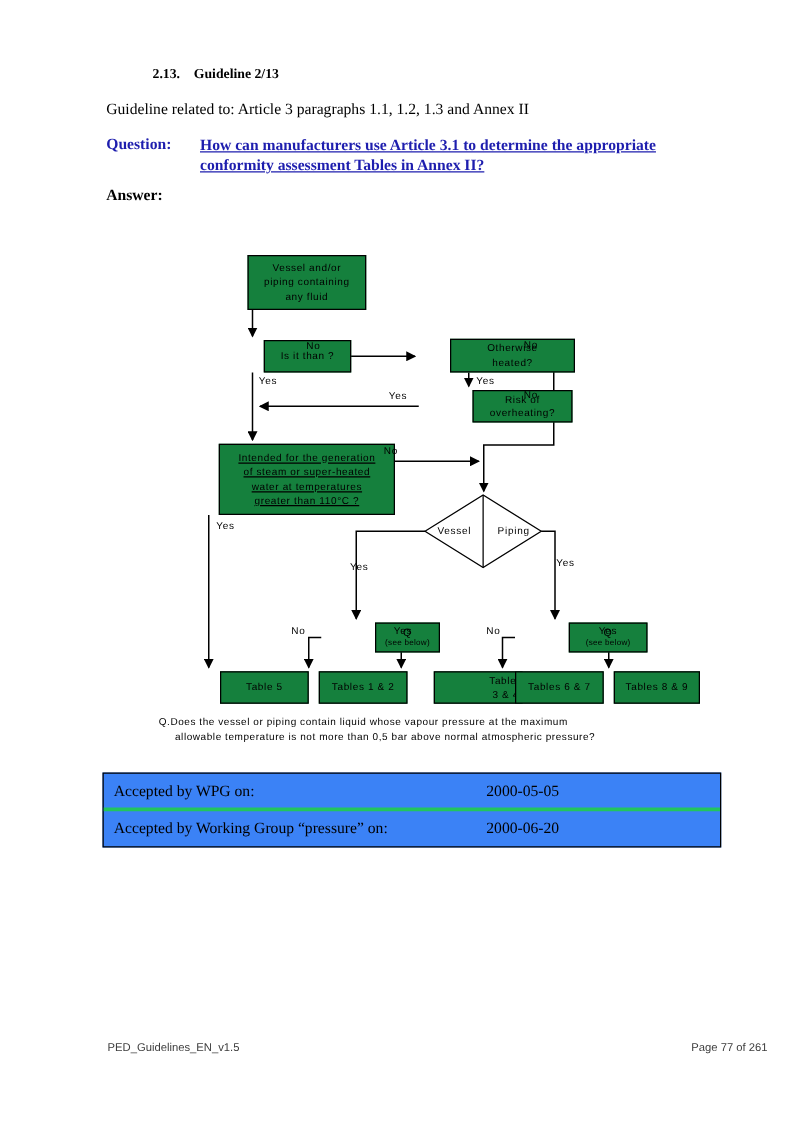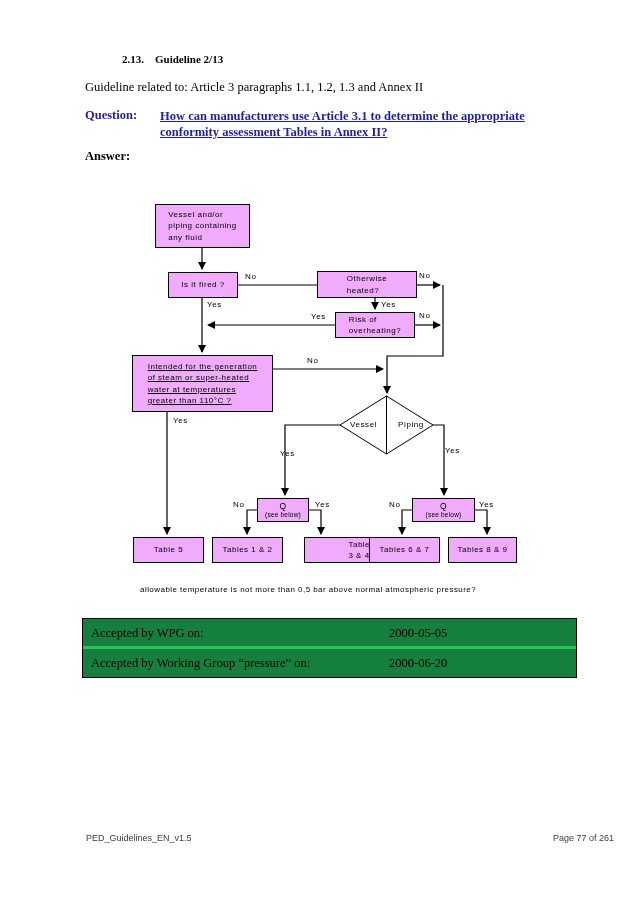--- a/index.html
+++ b/index.html
@@ -8,43 +8,43 @@
     font-family:"Liberation Serif","DejaVu Serif",serif;color:#000;overflow:hidden;
   }
   .abs{position:absolute;}
   .h-num,.h-title{font-weight:bold;font-size:11px;}
   .body-text{font-size:12.5px;}
   .q-label,.q-text,.a-label{font-weight:bold;font-size:12.5px;}
   .blue{color:#1e1eae;}
   .q-text{width:398px;line-height:16px;white-space:pre-line;text-decoration:underline;}
   
   .fc-box{
-    position:absolute;border:1px solid #000;background:#f0abfc;
+    position:absolute;border:1px solid #000;background:#15803d;
     display:flex;flex-direction:column;align-items:center;justify-content:center;
-    font:8px/11.5px "Liberation Sans","DejaVu Sans",sans-serif;
-    letter-spacing:0.5px;white-space:pre-line;color:#000;box-sizing:border-box;
+    text-align:center;font:8px/11.5px "Liberation Sans","DejaVu Sans",sans-serif;
+    letter-spacing:0.5px;white-space:pre-line;color:#000;box-sizing:border-box;margin-left:43px;
   }
   .fc-lbl{
     position:absolute;font:8px/9px "Liberation Sans","DejaVu Sans",sans-serif;
     letter-spacing:0.6px;color:#000;white-space:nowrap;
   }
   .fc-diamond-lbl{
     position:absolute;font:8px/9px "Liberation Sans","DejaVu Sans",sans-serif;
     letter-spacing:0.6px;text-align:center;color:#000;
   }
   .q-big{font-size:8.5px;line-height:9px;letter-spacing:0.6px;}
   .q-sub{font-size:6.5px;line-height:8px;letter-spacing:0.2px;}
   .footnote{
     position:absolute;font:8px/12px "Liberation Sans","DejaVu Sans",sans-serif;
     letter-spacing:0.45px;color:#000;white-space:nowrap;
   }
   
   .acc-table{
     position:absolute;left:82px;top:618px;width:493px;border:1px solid #000;
-    background:#15803d;font-size:12.5px;
+    background:#3b82f6;font-size:12.5px;
   }
   .acc-row{position:relative;height:27px;}
   .acc-row + .acc-row{border-top:3px solid #22c55e;height:28px;}
   .acc-label{position:absolute;left:8px;top:50%;transform:translateY(-50%);}
   .acc-date{position:absolute;left:306px;top:50%;transform:translateY(-50%);}
   
   .footer-txt{
     position:absolute;font:9px "Liberation Sans","DejaVu Sans",sans-serif;color:#3d3d3d;text-align:center;
   }
 </style>
@@ -91,21 +91,21 @@
     <g>
       <polygon points="340,425 386.5,396 433,425 386.5,454" fill="#fff" stroke="#000" stroke-width="1"></polygon>
       <line x1="386.5" y1="396" x2="386.5" y2="454" stroke="#000" stroke-width="1"></line>
     </g>
   </svg>
 
   <div class="fc-box" style="left:155px;top:204px;width:95px;height:44px;">Vessel and/or
 piping containing
 any fluid</div>
 
-  <div class="fc-box" style="left:168px;top:272px;width:70px;height:26px;">Is it fired ?</div>
+  <div class="fc-box" style="left:168px;top:272px;width:70px;height:26px;">Is it than ?</div>
 
   <div class="fc-box" style="left:317px;top:271px;width:100px;height:27px;">Otherwise
 heated?</div>
 
   <div class="fc-box" style="left:335px;top:312px;width:80px;height:26px;">Risk of
 overheating?</div>
 
   <div class="fc-box" style="left:132px;top:355px;width:141px;height:57px;text-decoration:underline;">Intended for the generation
 of steam or super-heated
 water at temperatures
@@ -137,20 +137,21 @@
   <span class="fc-lbl" style="left:419px;top:311px;">No</span>
   <span class="fc-lbl" style="left:307px;top:356px;">No</span>
   <span class="fc-lbl" style="left:173px;top:416px;">Yes</span>
   <span class="fc-lbl" style="left:280px;top:449px;">Yes</span>
   <span class="fc-lbl" style="left:445px;top:446px;">Yes</span>
   <span class="fc-lbl" style="left:233px;top:500px;">No</span>
   <span class="fc-lbl" style="left:315px;top:500px;">Yes</span>
   <span class="fc-lbl" style="left:389px;top:500px;">No</span>
   <span class="fc-lbl" style="left:479px;top:500px;">Yes</span>
 
+  <span class="footnote" style="left:127px;top:572px;">Q.Does the vessel or piping contain liquid whose vapour pressure at the maximum</span>
   <span class="footnote" style="left:140px;top:584px;">allowable temperature is not more than 0,5 bar above normal atmospheric pressure?</span>
 
   <div class="acc-table">
     <div class="acc-row">
       <span class="acc-label">Accepted by WPG on:</span>
       <span class="acc-date">2000-05-05</span>
     </div>
     <div class="acc-row">
       <span class="acc-label">Accepted by Working Group “pressure” on:</span>
       <span class="acc-date">2000-06-20</span>

